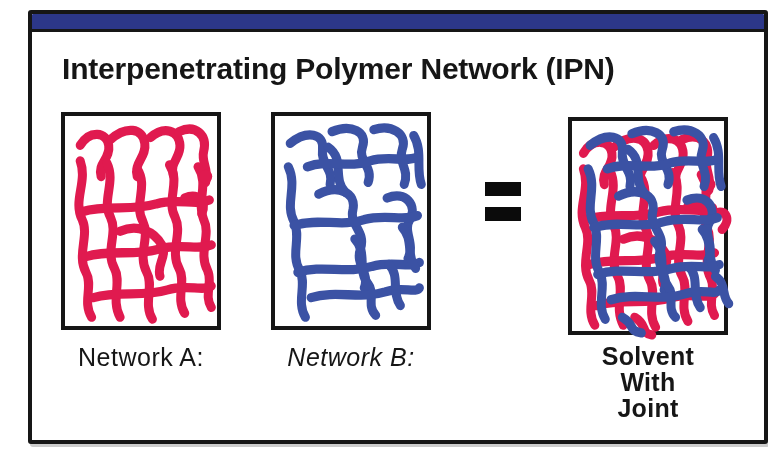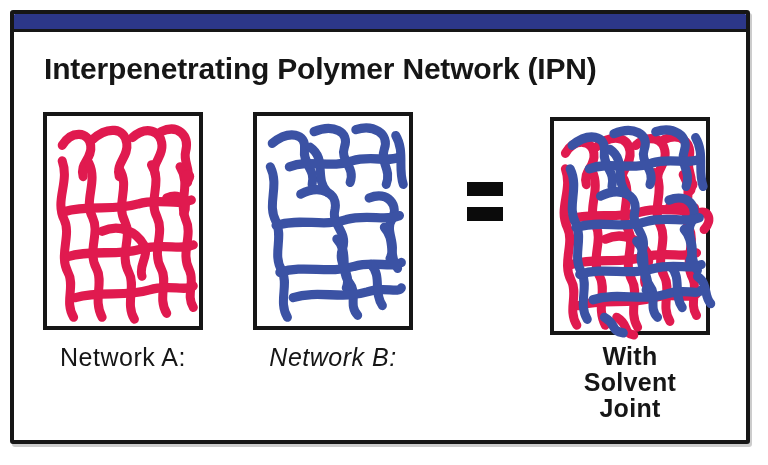--- a/index.html
+++ b/index.html
@@ -9,21 +9,21 @@
     --frame-border:#161616;
     --text:#161616;
   }
   html,body{margin:0;padding:0;background:#ffffff;}
   body{
     width:768px;height:465px;overflow:hidden;
     font-family:"Liberation Sans", sans-serif;color:var(--text);
   }
   .page{position:relative;width:768px;height:465px;background:#ffffff;}
   .frame{
-    position:absolute;left:10px;top:10px;width:732px;height:426px;
+    position:absolute;left:28px;top:10px;width:732px;height:426px;
     border:4px solid var(--frame-border);border-radius:3px;background:#ffffff;
     box-shadow:2px 3px 0 rgba(110,110,110,.35);
   }
   .header-bar{
     height:15px;background:var(--header-bar);
     border-bottom:3px solid var(--frame-border);
     border-radius:1px 1px 0 0;
   }
   .title{
     margin:20px 0 0 30px;font-size:30px;font-weight:700;
@@ -159,21 +159,21 @@
               <path d="M84,126 C98,140 86,158 98,172 C106,182 96,194 106,204"></path>
               <path d="M38,186 C64,178 90,188 116,180 C134,174 148,182 152,176"></path>
               <path d="M120,152 C132,164 122,180 132,194"></path>
               <path d="M134,114 C146,126 138,144 148,156"></path>
               <path d="M50,204 C64,212 56,218 70,220"></path>
               <path d="M148,162 C160,170 154,182 162,190"></path>
             </g>
           </svg>
         </div>
         <figcaption class="caption caption-bold">
+          <span class="cap-line">Solvent</span>
           <span class="cap-line">With</span>
-          <span class="cap-line">Solvent</span>
           <span class="cap-line">Joint</span>
         </figcaption>
       </figure>
 
     </div>
   </div>
 </div>
 
 </body></html>

